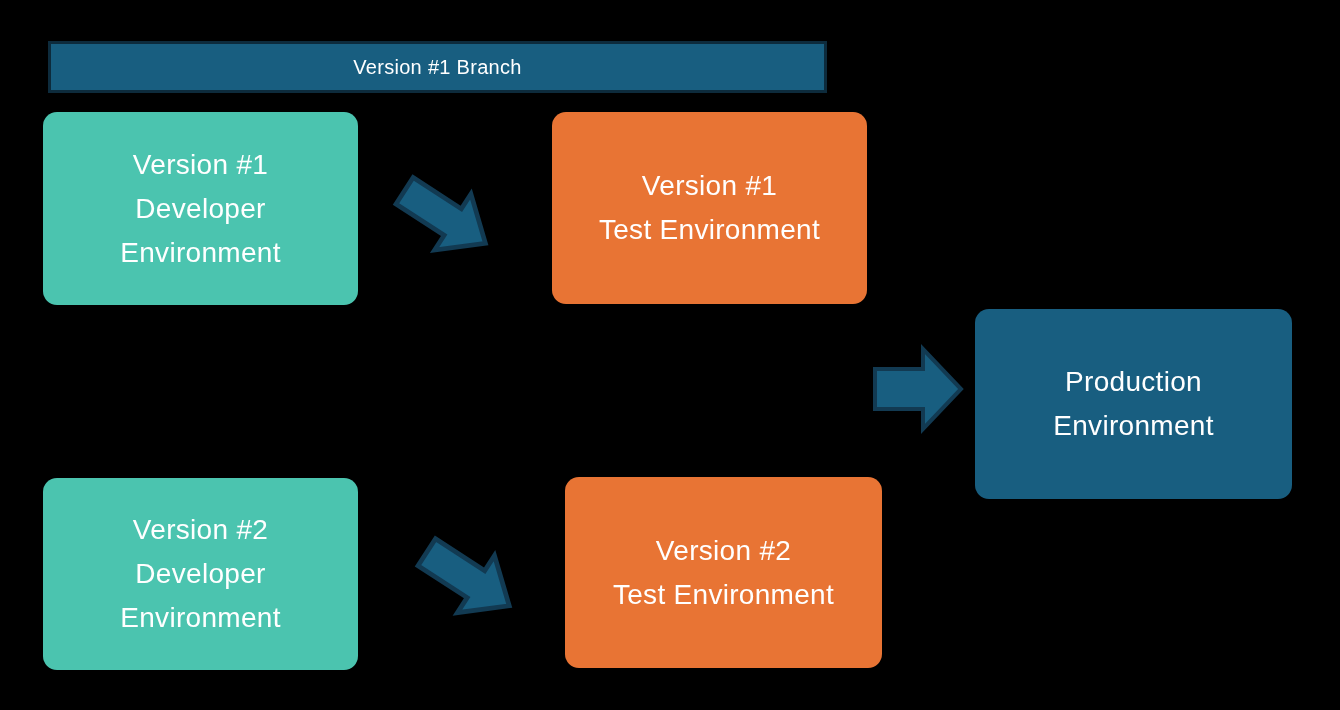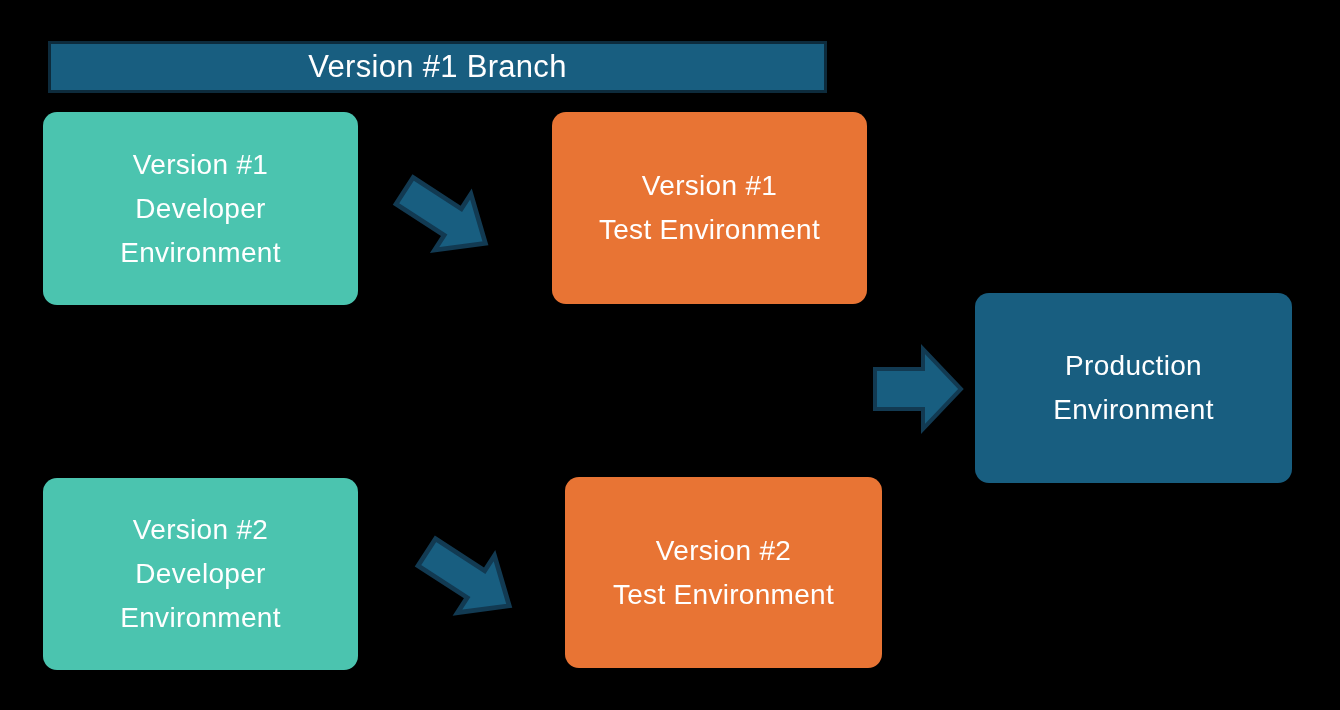--- a/index.html
+++ b/index.html
@@ -24,41 +24,41 @@
     background:var(--background);
     overflow:hidden;
   }
   .branch-bar{
     position:absolute;
     background:var(--blue);
     border:3px solid var(--bar-border);
     display:flex;
     align-items:center;
     justify-content:center;
-    font-size:31px;
+    font-size:20px;
     letter-spacing:.3px;
   }
   #bar-v1{left:48px;top:41px;width:779px;height:52px;}
   #bar-v2{left:50px;top:405px;width:792px;height:55px;}
   .node{
     position:absolute;
     border-radius:14px;
     display:flex;
     flex-direction:column;
     align-items:center;
     justify-content:center;
     text-align:center;
     font-size:28px;
     line-height:44px;
     letter-spacing:.3px;
   }
   .node .line{display:block;}
   .teal{background:var(--teal);}
   .orange{background:var(--orange);}
-  .blue{background:var(--blue);}
+  .blue{background:var(--blue);margin-top:16px;}
   #dev-v1{left:43px;top:112px;width:315px;height:193px;}
   #test-v1{left:552px;top:112px;width:315px;height:192px;}
   #dev-v2{left:43px;top:478px;width:315px;height:192px;}
   #test-v2{left:565px;top:477px;width:317px;height:191px;}
   #prod{left:975px;top:293px;width:317px;height:190px;}
   .arrow{position:absolute;}
   #arrow-v1{left:394px;top:168px;width:102px;height:98px;}
   #arrow-v2{left:416px;top:528px;width:104px;height:102px;}
   #arrow-prod{left:872px;top:345px;width:93px;height:88px;}
   .arrow svg{width:100%;height:100%;display:block;overflow:visible;}

